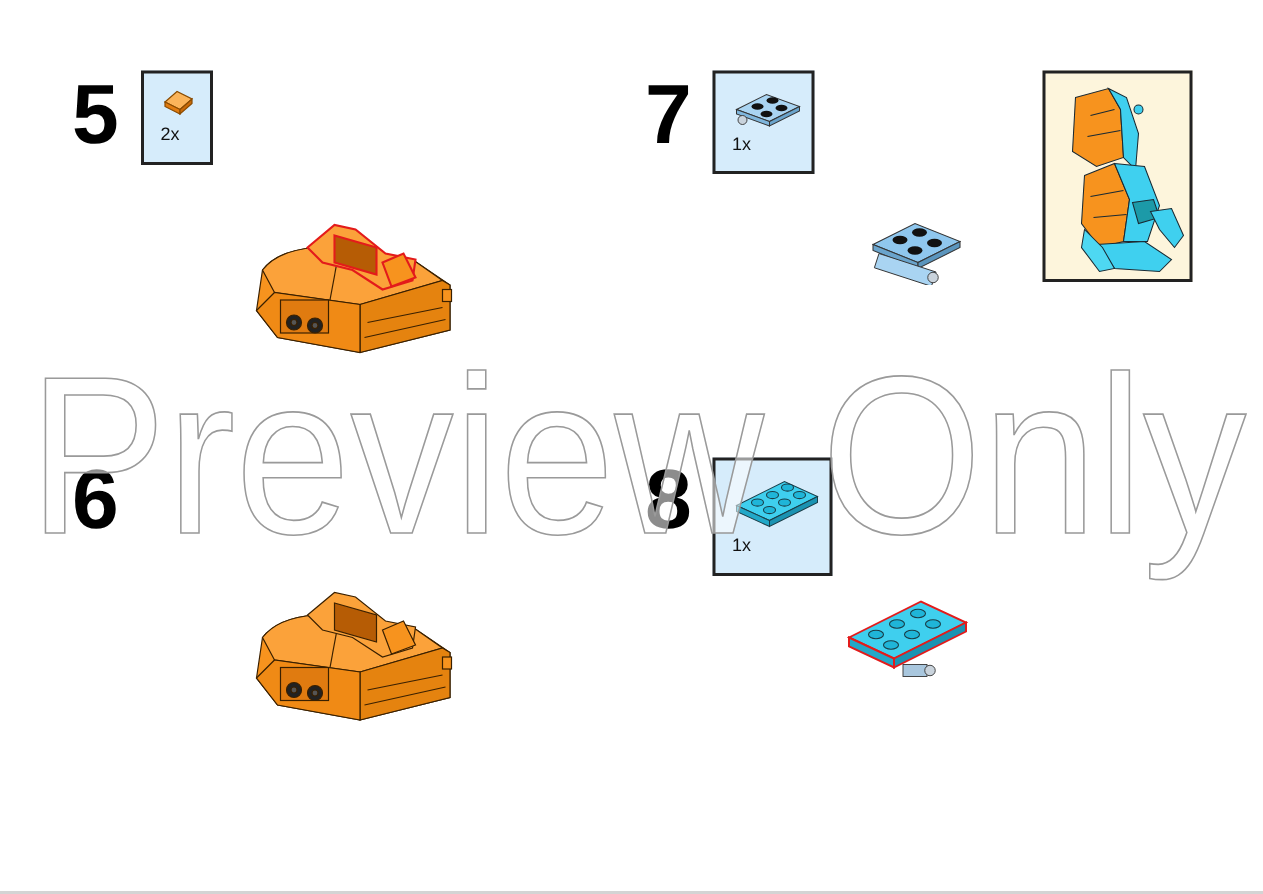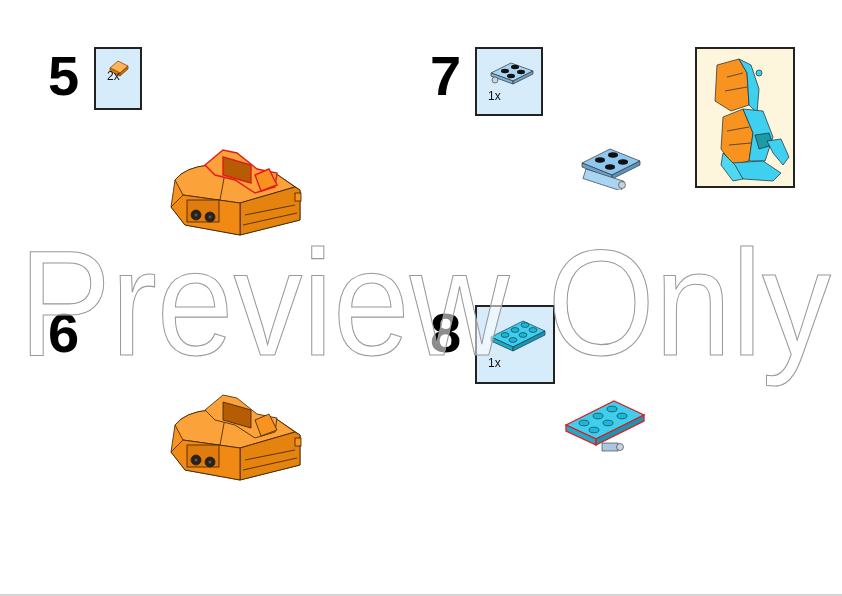--- a/index.html
+++ b/index.html
@@ -17,21 +17,21 @@
 
 <div class="page">
 
   <div class="step-num" style="left:48px; top:48px;">5</div>
   <div class="parts-box" style="left:94px; top:47px; width:48px; height:63px;">
     <svg style="position:absolute; left:12px; top:10px;" width="22" height="18" viewBox="0 0 22 18">
       <polygon points="2,9 10,2 20,7 12,14" fill="#fbb45a" stroke="#8a4b00" stroke-width="0.8"></polygon>
       <polygon points="2,9 12,14 12,17 2,12" fill="#e07b10" stroke="#8a4b00" stroke-width="0.8"></polygon>
       <polygon points="12,14 20,7 20,10 12,17" fill="#c96a08" stroke="#8a4b00" stroke-width="0.8"></polygon>
     </svg>
-    <span class="parts-qty" style="left:11px; top:20px;text-align:center;">2x</span>
+    <span class="parts-qty" style="left:11px; top:33px;text-align:center;">2x</span>
   </div>
   <svg class="model" style="left:165px; top:145px;" width="145" height="95" viewBox="0 0 145 95">
     <g stroke="#3a2000" stroke-width="0.8">
       <path d="M10,35 Q20,22 45,20 L110,28 L135,45 L135,75 L75,90 L20,80 L6,62 Z" fill="#f7931e"></path>
       <path d="M10,35 Q20,22 45,20 L110,28 L130,42 L75,58 L18,50 Z" fill="#fba23a"></path>
       <path d="M75,58 L130,42 L135,45 L135,75 L75,90 Z" fill="#e5830f"></path>
       <path d="M6,62 L18,50 L75,58 L75,90 L20,80 Z" fill="#f08a15"></path>
       <rect x="22" y="55" width="32" height="22" fill="#e07b10"></rect>
       <circle cx="31" cy="70" r="5" fill="#222"></circle>
         <circle cx="31" cy="70" r="2" fill="#555"></circle>

